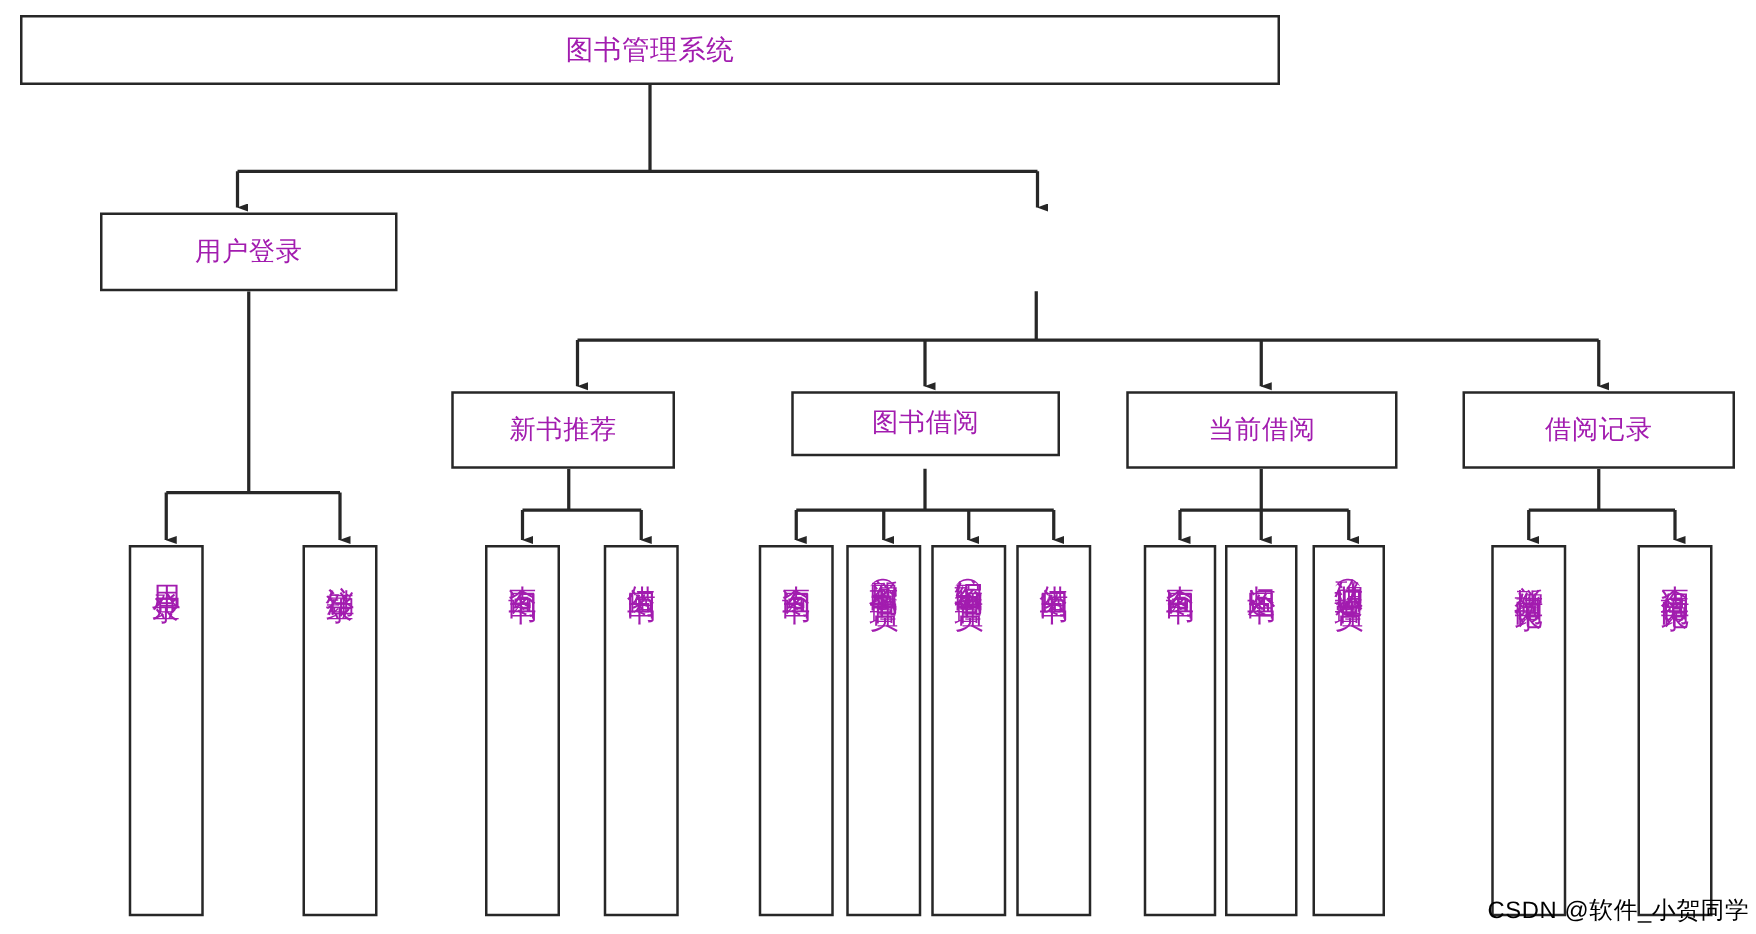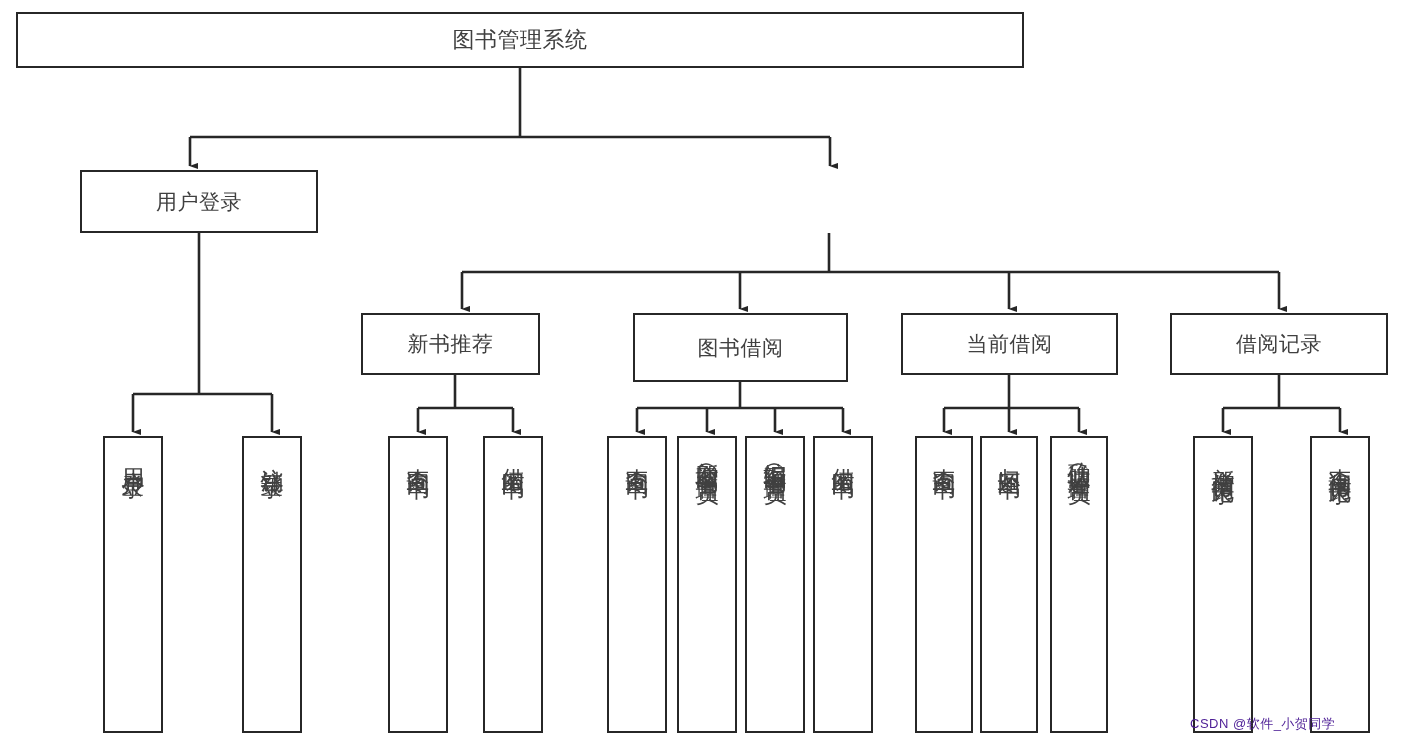--- a/index.html
+++ b/index.html
@@ -26,21 +26,21 @@
     pointer-events: none;
   }
   .node {
     position: absolute;
     box-sizing: border-box;
     background: #ffffff;
     border: 2px solid #272727;
     display: flex;
     align-items: center;
     justify-content: center;
-    color: #404040;
+    color: #a21caf;
   }
   .node-label {
     display: block;
     text-align: center;
     white-space: nowrap;
     letter-spacing: 0.5px;
   }
   .node.horizontal .node-label {
     font-size: 21px;
     line-height: 1.1;
@@ -59,22 +59,22 @@
     font-size: 23px;
     line-height: 1.18;
     letter-spacing: 3px;
     white-space: nowrap;
   }
   .node.vertical.pad-more {
     padding-top: 6px;
   }
   .watermark {
     position: absolute;
-    font-size: 13px;
-    color: #4c1d95;
+    font-size: 19px;
+    color: #000000;
     white-space: nowrap;
     letter-spacing: 0.5px;
   }
 </style>
 </head>
 <body>
 
 <div id="diagram-canvas">
 
   <svg id="connector-layer" viewBox="0 0 1405 747" width="1405" height="747" xmlns="http://www.w3.org/2000/svg">
@@ -129,21 +129,21 @@
     <span class="node-label">图书管理系统</span>
   </div>
 
   <div class="node horizontal" style="left:80px; top:170px; width:238px; height:63px;">
     <span class="node-label">用户登录</span>
   </div>
 
   <div class="node horizontal" style="left:361px; top:313px; width:179px; height:62px;">
     <span class="node-label">新书推荐</span>
   </div>
-  <div class="node horizontal" style="left:633px; top:313px; width:215px; height:69px;">
+  <div class="node horizontal" style="left:633px; top:313px; width:215px; height:52px;">
     <span class="node-label">图书借阅</span>
   </div>
   <div class="node horizontal" style="left:901px; top:313px; width:217px; height:62px;">
     <span class="node-label">当前借阅</span>
   </div>
   <div class="node horizontal" style="left:1170px; top:313px; width:218px; height:62px;">
     <span class="node-label">借阅记录</span>
   </div>
 
   <div class="node vertical" style="left:103px; top:436px; width:60px; height:297px;">

